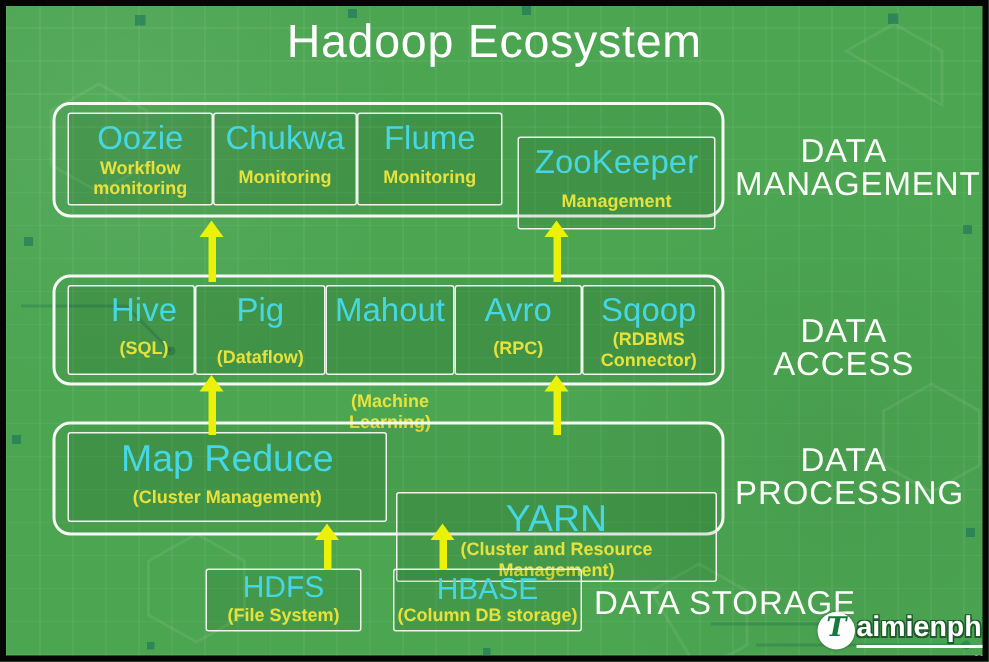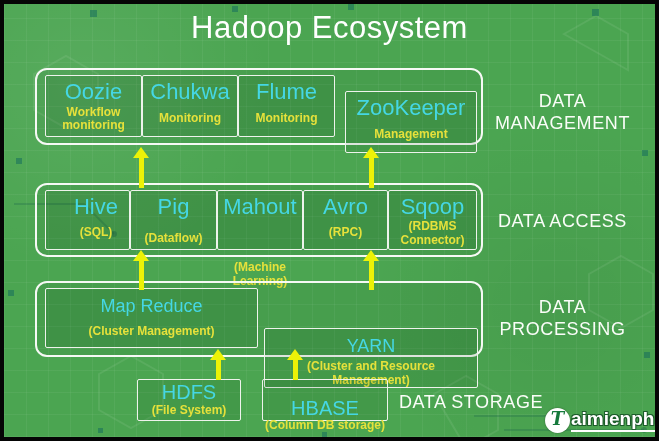--- a/index.html
+++ b/index.html
@@ -34,29 +34,29 @@
     border:1.5px solid #eef3ec;border-radius:2px;
     background:rgba(0,45,12,0.10);
     box-sizing:border-box;
     display:flex;flex-direction:column;align-items:center;
     padding-top:3px;
   }
   .box .name{
     color:#45D7E4;font-size:22px;line-height:26px;font-weight:400;
     white-space:nowrap;
   }
-  .box .name-lg{font-size:18px;line-height:28px;}
+  .box .name-lg{font-size:25px;line-height:28px;}
   .box .name-md{font-size:20px;line-height:22px;}
   .box .sub{
     flex:1;display:flex;align-items:center;justify-content:center;
     color:#E6E13B;font-size:12px;line-height:13.5px;font-weight:600;
     text-align:center;padding:0 2px 3px 2px;
   }
   .side-label{
-    position:absolute;color:#fafdf8;font-size:18px;line-height:22px;
+    position:absolute;color:#fafdf8;font-size:22px;line-height:22px;
     text-align:center;letter-spacing:0.6px;font-weight:400;
   }
   .arrow{position:absolute;width:16px;display:flex;flex-direction:column;align-items:center;z-index:5;}
   .arrow .head{width:0;height:0;border-left:8px solid transparent;border-right:8px solid transparent;border-bottom:11px solid #ECF207;}
   .arrow .stem{width:5px;flex:1;background:#ECF207;margin-top:-1px;}
   .watermark{
     position:absolute;left:541px;top:400px;height:32px;
     display:flex;align-items:center;z-index:9;
   }
   .wm-circle{
@@ -200,21 +200,21 @@
   </div>
   <div class="arrow" style="left:283px;top:345px;height:31px;">
     <div class="head"></div>
     <div class="stem"></div>
   </div>
 
   <div class="box" style="left:133px;top:375px;width:104px;height:42px;padding-top:1px;">
     <span class="name name-md">HDFS</span>
     <span class="sub" style="padding-bottom:2px;">(File System)</span>
   </div>
-  <div class="box" style="left:258px;top:375px;width:126px;height:42px;padding-top:17px;">
+  <div class="box" style="left:258px;top:375px;width:126px;height:42px;padding-top:2px;">
     <span class="name name-md">HBASE</span>
     <span class="sub" style="padding-bottom:2px;">(Column DB storage)</span>
   </div>
 
   <div class="side-label" style="left:392px;top:387px;width:150px;white-space:nowrap;">DATA STORAGE</div>
 
   <div class="watermark">
     <span class="wm-circle">
       <span class="wm-initial">T</span>
     </span>

